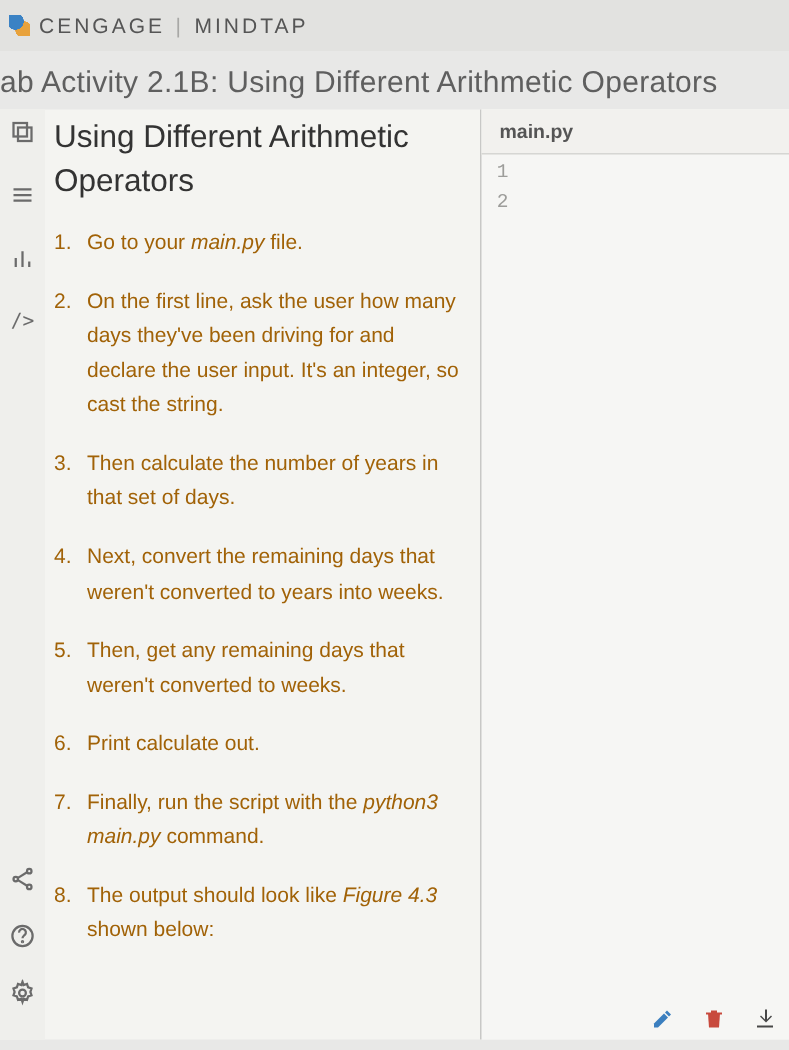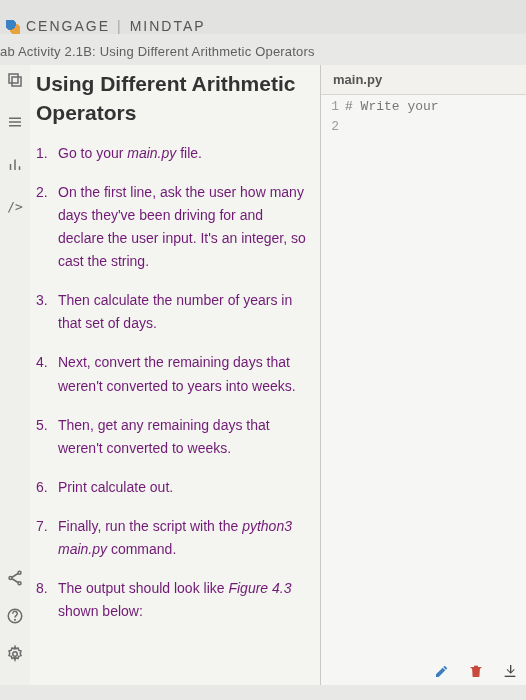--- a/index.html
+++ b/index.html
@@ -1,30 +1,30 @@
 <!DOCTYPE html>
 <html><head>
   <meta charset="utf-8">
   <style>
     *{box-sizing:border-box;margin:0;padding:0}
     body{width:526px;height:700px;font-family:-apple-system,Helvetica Neue,Arial,sans-serif;background:#e8e8e7;color:#3a3a3a;overflow:hidden;position:relative}
-    .header{display:flex;align-items:flex-end;height:34px;padding-left:6px;background:#e2e2e0}
+    .header{display:flex;align-items:center;height:34px;padding-left:6px;background:#e2e2e0}
     .logo-mark{width:14px;height:14px;background:radial-gradient(circle at 30% 30%,#3b82c4 40%,transparent 41%),radial-gradient(circle at 70% 70%,#e8a23c 40%,transparent 41%);margin-right:6px}
     .brand{font-size:14px;letter-spacing:2px;color:#555;font-weight:500}
     .brand .sep{margin:0 7px;color:#a8a8a6;font-weight:300}
-    .breadcrumb{padding:10px 0 6px 0;font-size:13px;color:#5f5f5f;letter-spacing:.2px}
+    .breadcrumb{padding:10px 0 6px 0;font-size:20px;color:#5f5f5f;letter-spacing:.2px}
     .workarea{display:flex;background:#f4f4f1;height:620px}
     .rail{width:30px;display:flex;flex-direction:column;align-items:center;padding-top:6px;gap:24px;background:#efefec}
     .rail-ic{width:18px;height:18px;color:#6b6b6b;cursor:pointer;display:flex;align-items:center;justify-content:center}
     .rail-ic svg{width:100%;height:100%}
     .rail-bottom{margin-top:auto;margin-bottom:22px;display:flex;flex-direction:column;gap:20px;align-items:center}
     .instructions{flex:0 0 290px;padding:4px 12px 8px 6px;overflow:hidden}
-    .instructions h1{font-size:21px;font-weight:700;color:#333;line-height:1.4;margin-bottom:14px}
+    .instructions h1{font-size:21px;font-weight:400;color:#333;line-height:1.4;margin-bottom:14px}
     .instructions ol{list-style:none;counter-reset:step;padding-left:0}
-    .instructions li{counter-increment:step;position:relative;padding-left:22px;margin-bottom:16px;font-size:14px;line-height:1.65;color:#701a75}
+    .instructions li{counter-increment:step;position:relative;padding-left:22px;margin-bottom:16px;font-size:14px;line-height:1.65;color:#a16207}
     .instructions li::before{content:counter(step)". ";position:absolute;left:0;top:0}
     .em{font-style:italic}
     .editor{flex:1;border-left:1px solid #c8c8c6;background:#f6f6f4;display:flex;flex-direction:column;position:relative}
     .tab{padding:7px 12px;font-size:13px;color:#555;background:#f2f1ee;border-bottom:1px solid #d6d6d3;font-weight:600}
     .code{display:flex;font-family:"Courier New",monospace;font-size:13px;padding-top:2px}
     .gutter{width:24px;text-align:right;color:#9d9d9a;padding-right:6px;user-select:none}
     .gutter div{height:20px;line-height:20px}
     .src{flex:1;color:#777}
     .src div{height:20px;line-height:20px;white-space:pre}
     .tools{position:absolute;bottom:6px;right:8px;display:flex;gap:18px;align-items:center}
@@ -110,21 +110,20 @@
   </div>
 
   <div class="editor">
     <div class="tab">main.py</div>
     <div class="code">
       <div class="gutter" id="gutter">
           <div>1</div>
           <div>2</div>
         </div>
       <div class="src" id="src">
-          <div># Write your</div>
           <div></div>
         </div>
     </div>
     <div class="tools">
       <span class="tool-ic tool-pencil"><svg viewBox="0 0 24 24" fill="currentColor">
             <path d="M3 17l10-10 4 4-10 10H3v-4z"></path>
             <path d="M14 6l2-2 4 4-2 2-4-4z"></path>
           </svg></span>
       <span class="tool-ic tool-trash"><svg viewBox="0 0 24 24" fill="currentColor">
             <path d="M6 7h12l-1 14H7L6 7z"></path>

